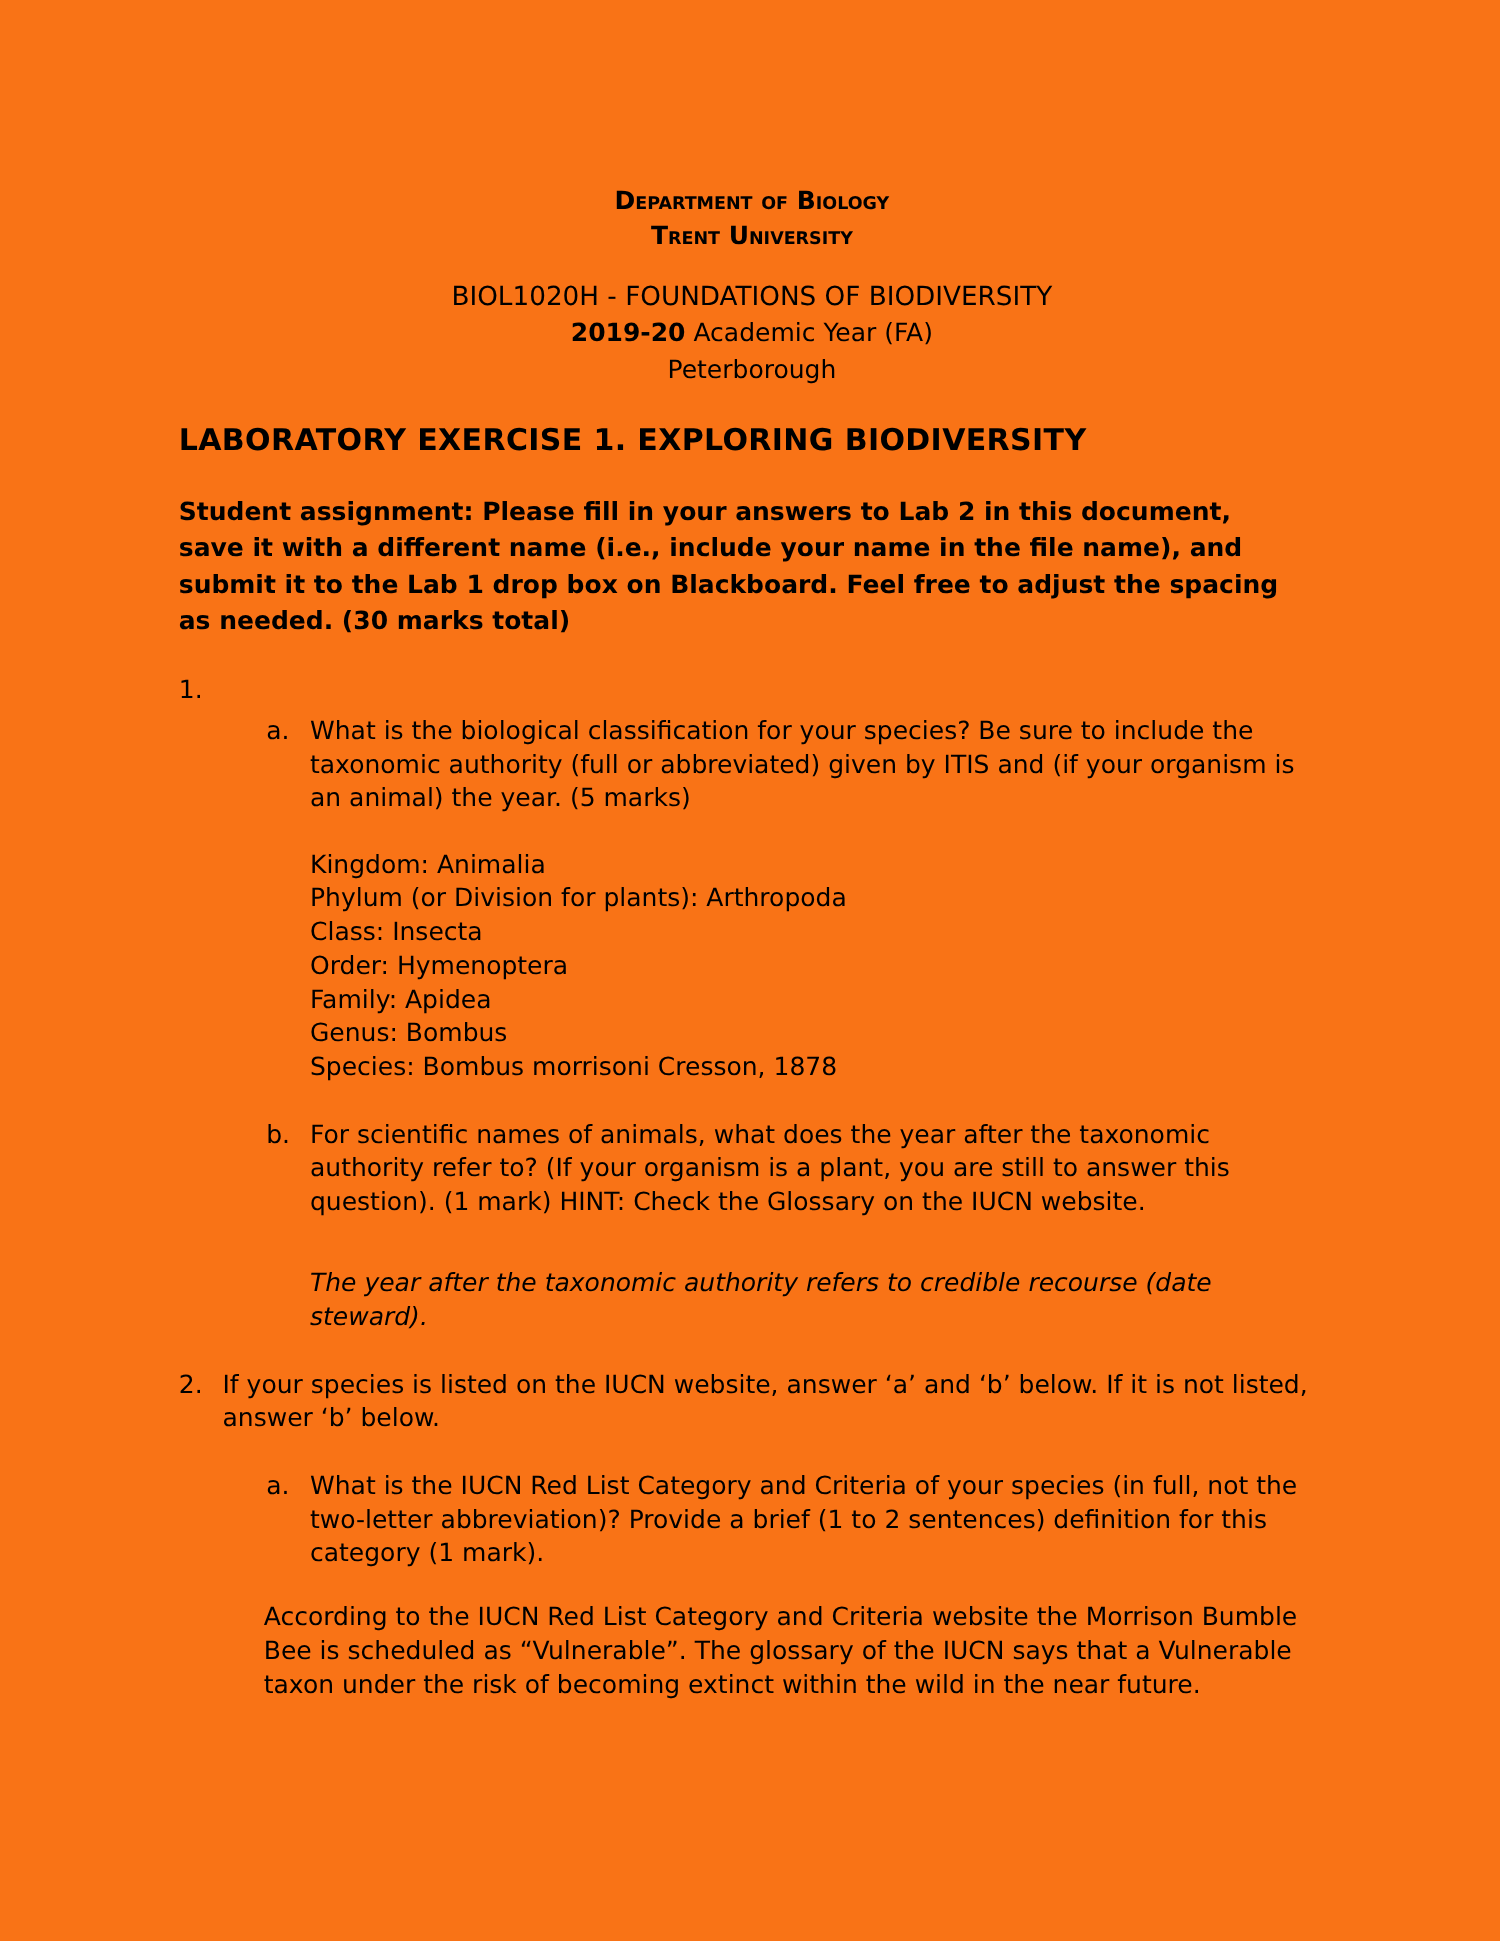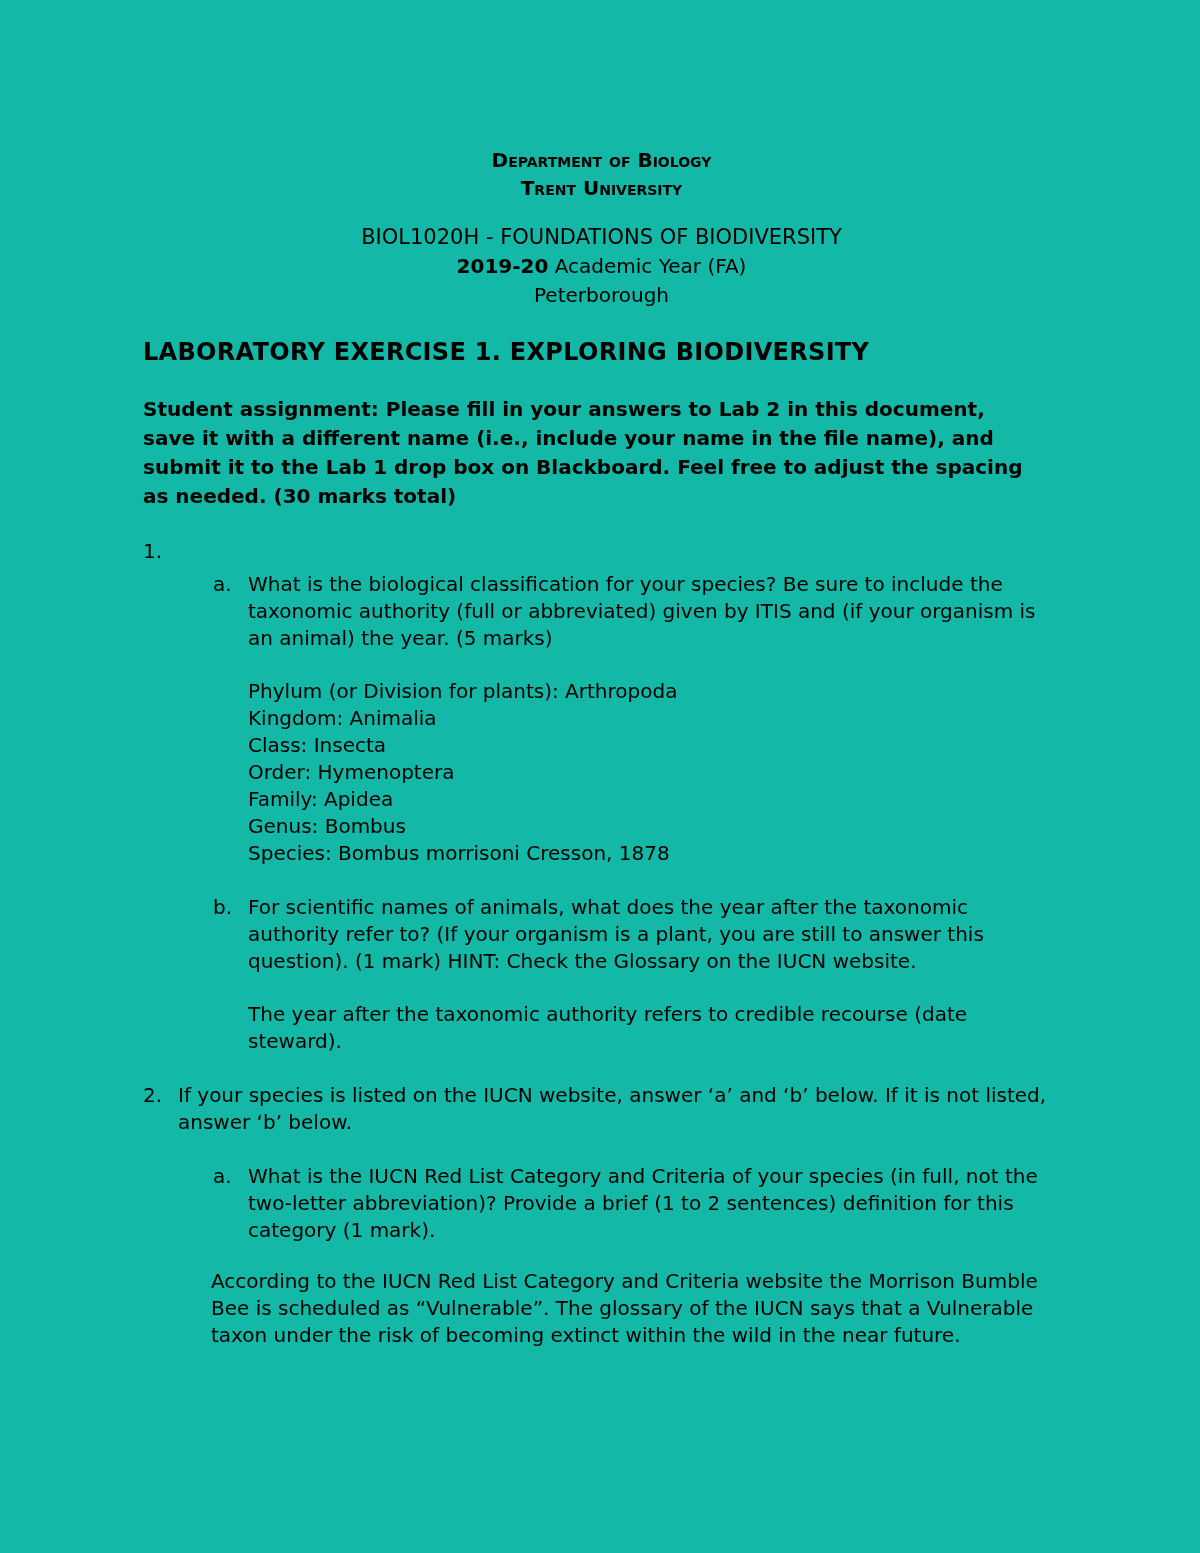--- a/index.html
+++ b/index.html
@@ -2,21 +2,21 @@
 <html><head>
 <meta charset="utf-8">
 <style>
   * { margin: 0; padding: 0; box-sizing: border-box; }
   html, body { background: #ffffff; }
   .page {
     position: relative;
     width: 1200px;
     height: 1553px;
     margin: 0 auto;
-    background: #14b8a6;
+    background: #f97316;
     color: #000000;
     font-family: "DejaVu Sans", sans-serif;
     padding: 146px 140px 40px 143px;
     overflow: hidden;
   }
   
   .doc-header { text-align: center; }
   .hdr-sc {
     font-weight: bold;
     font-variant: small-caps;
@@ -70,23 +70,24 @@
   .sub-row.first { margin-top: 6px; }
   .sub-row.spaced { margin-top: 27px; }
   .sub-marker { flex: none; width: 35px; }
   .sub-text { max-width: 800px; }
   
   .answer-lines {
     margin-top: 26px;
     margin-left: 105px;
   }
   .answer-para {
-    margin-top: 26px;
+    margin-top: 38px;
     margin-left: 105px;
     max-width: 800px;
+    font-style: italic;
   }
   .answer-para-2a {
     margin-top: 24px;
     margin-left: 68px;
     max-width: 860px;
   }
 </style>
 </head>
 <body>
 
@@ -110,22 +111,22 @@
   <div class="qnum-row body-text">
     <span class="qnum-marker">1.</span>
   </div>
 
   <div class="sub-row first body-text">
     <span class="sub-marker">a.</span>
     <p class="sub-text">What is the biological classification for your species? Be sure to include the taxonomic authority (full or abbreviated) given by ITIS and (if your organism is an animal) the year. (5 marks)</p>
   </div>
 
   <div class="answer-lines body-text">
+    <div>Kingdom: Animalia</div>
     <div>Phylum (or Division for plants): Arthropoda</div>
-    <div>Kingdom: Animalia</div>
     <div>Class: Insecta</div>
     <div>Order: Hymenoptera</div>
     <div>Family: Apidea</div>
     <div>Genus: Bombus</div>
     <div>Species: Bombus morrisoni Cresson, 1878</div>
   </div>
 
   <div class="sub-row spaced body-text">
     <span class="sub-marker">b.</span>
     <p class="sub-text">For scientific names of animals, what does the year after the taxonomic authority refer to? (If your organism is a plant, you are still to answer this question). (1 mark) HINT: Check the Glossary on the IUCN website.</p>

